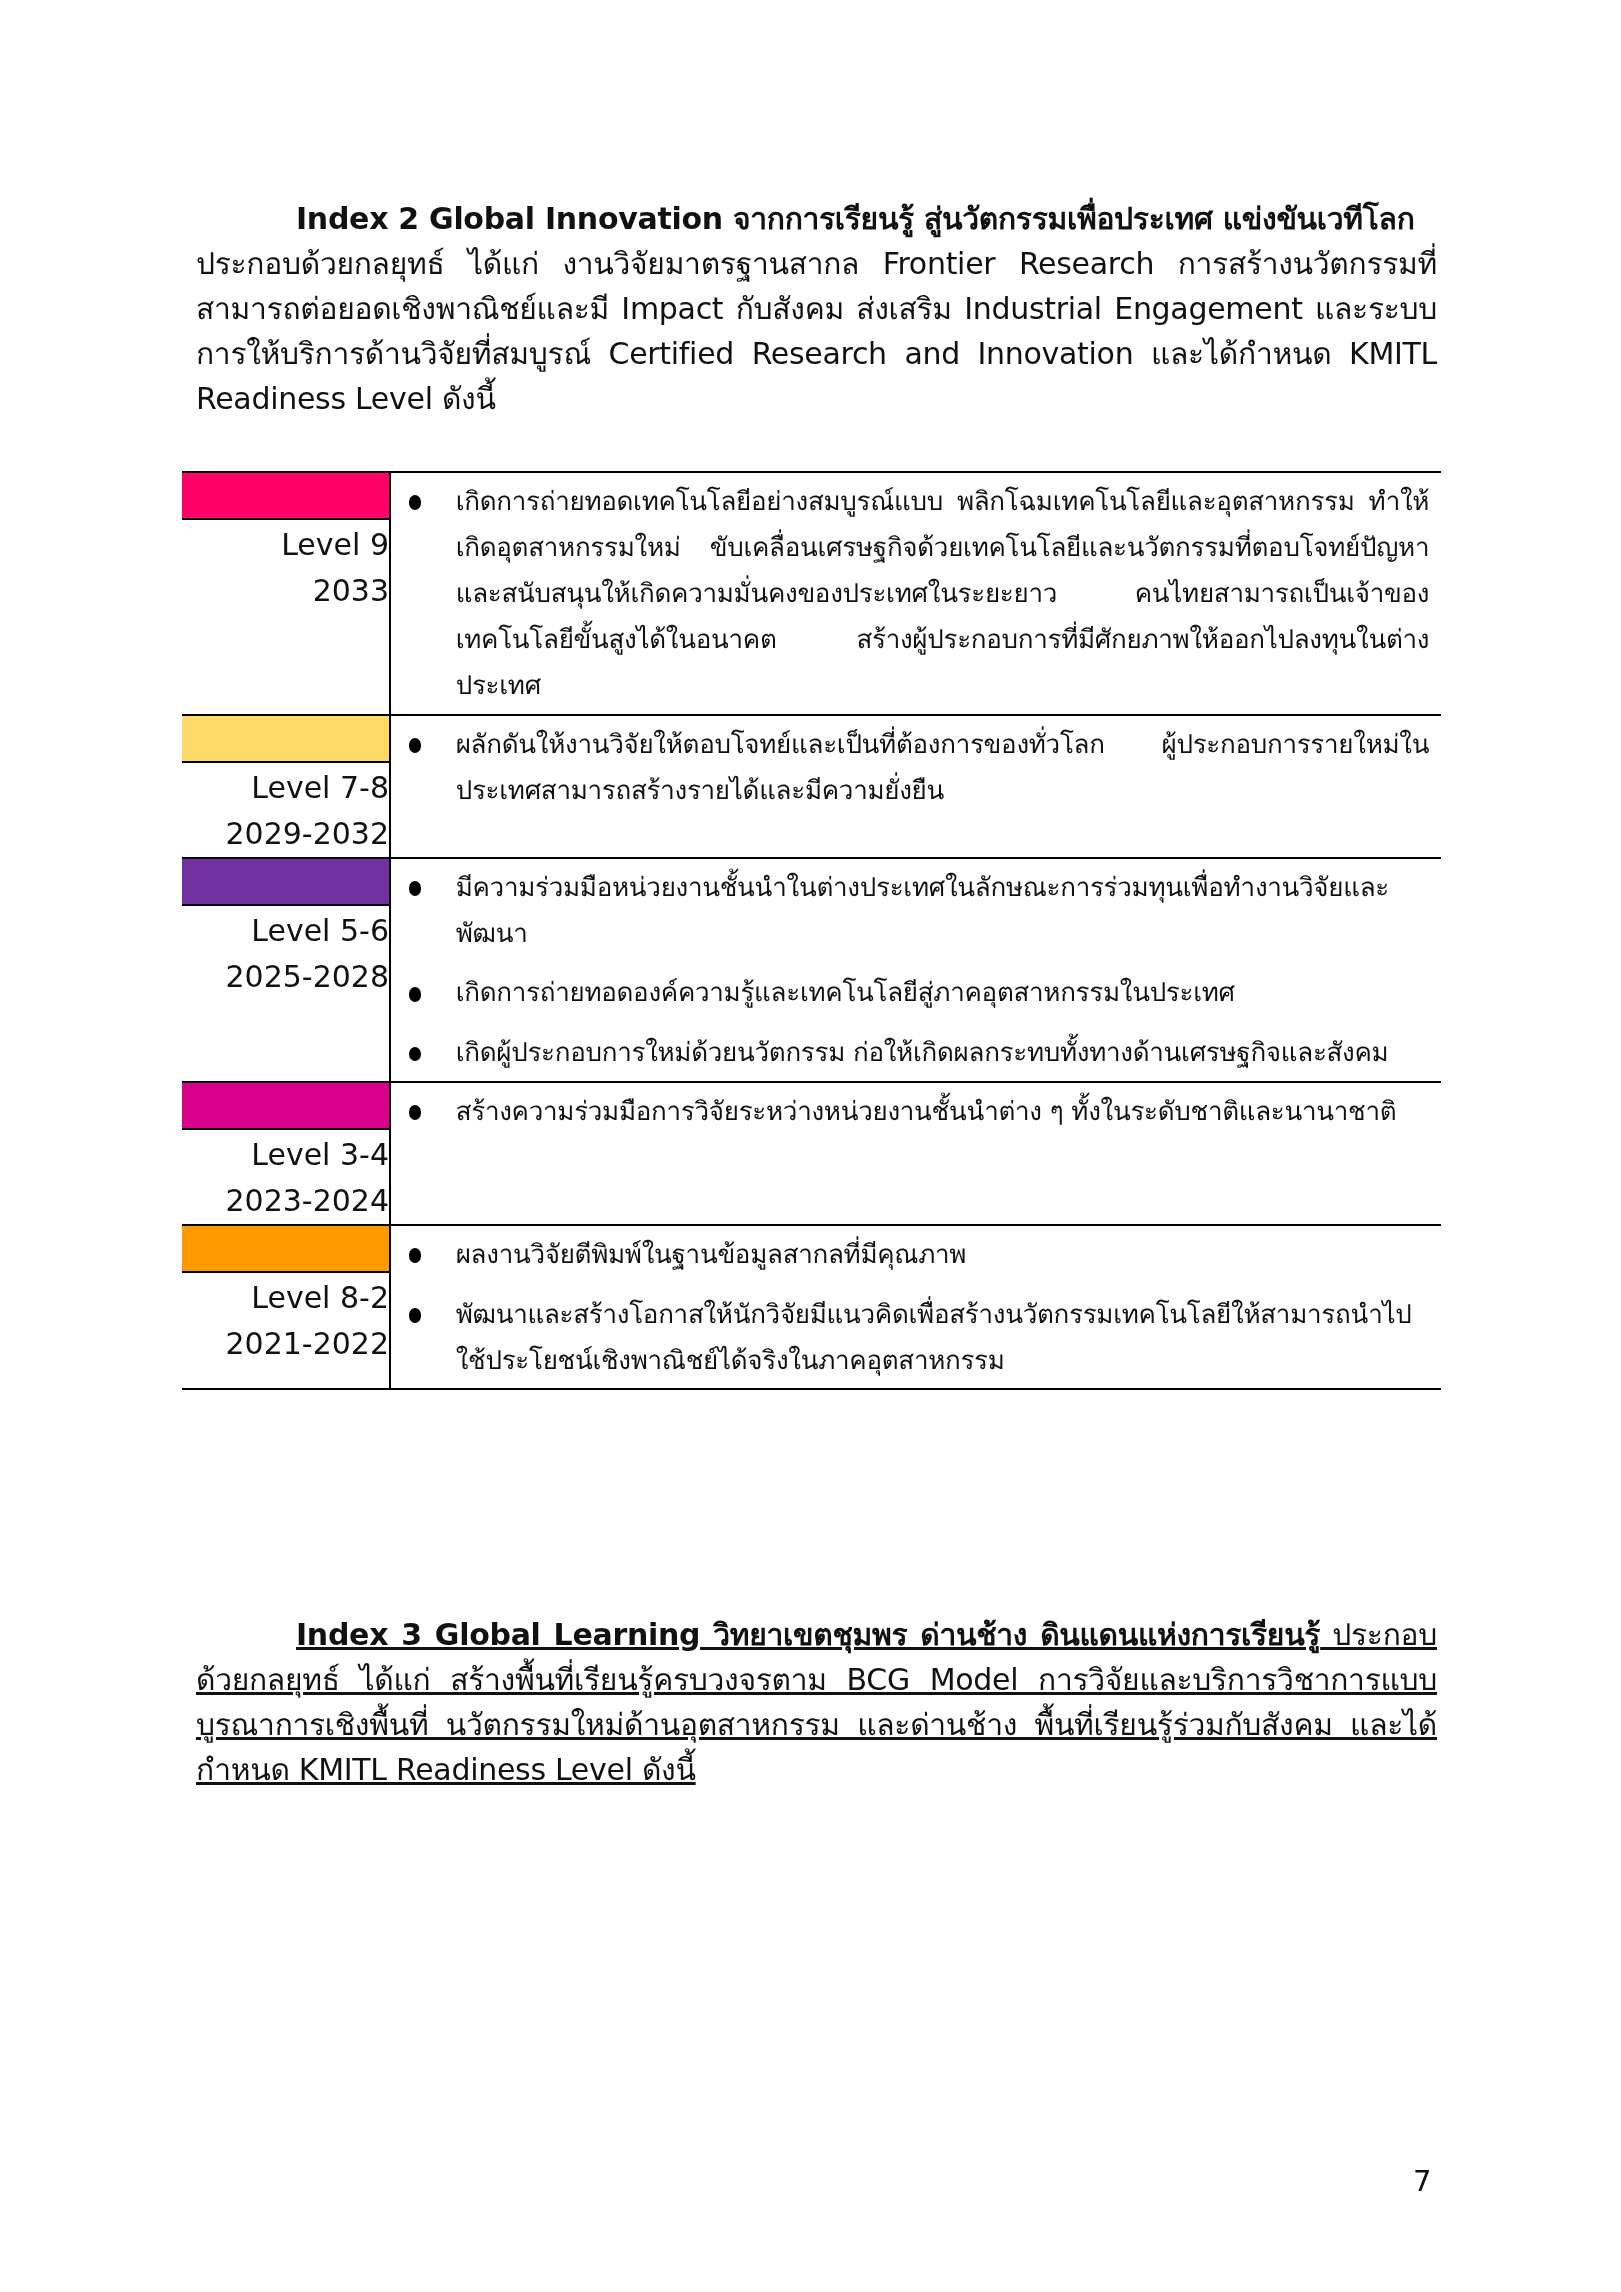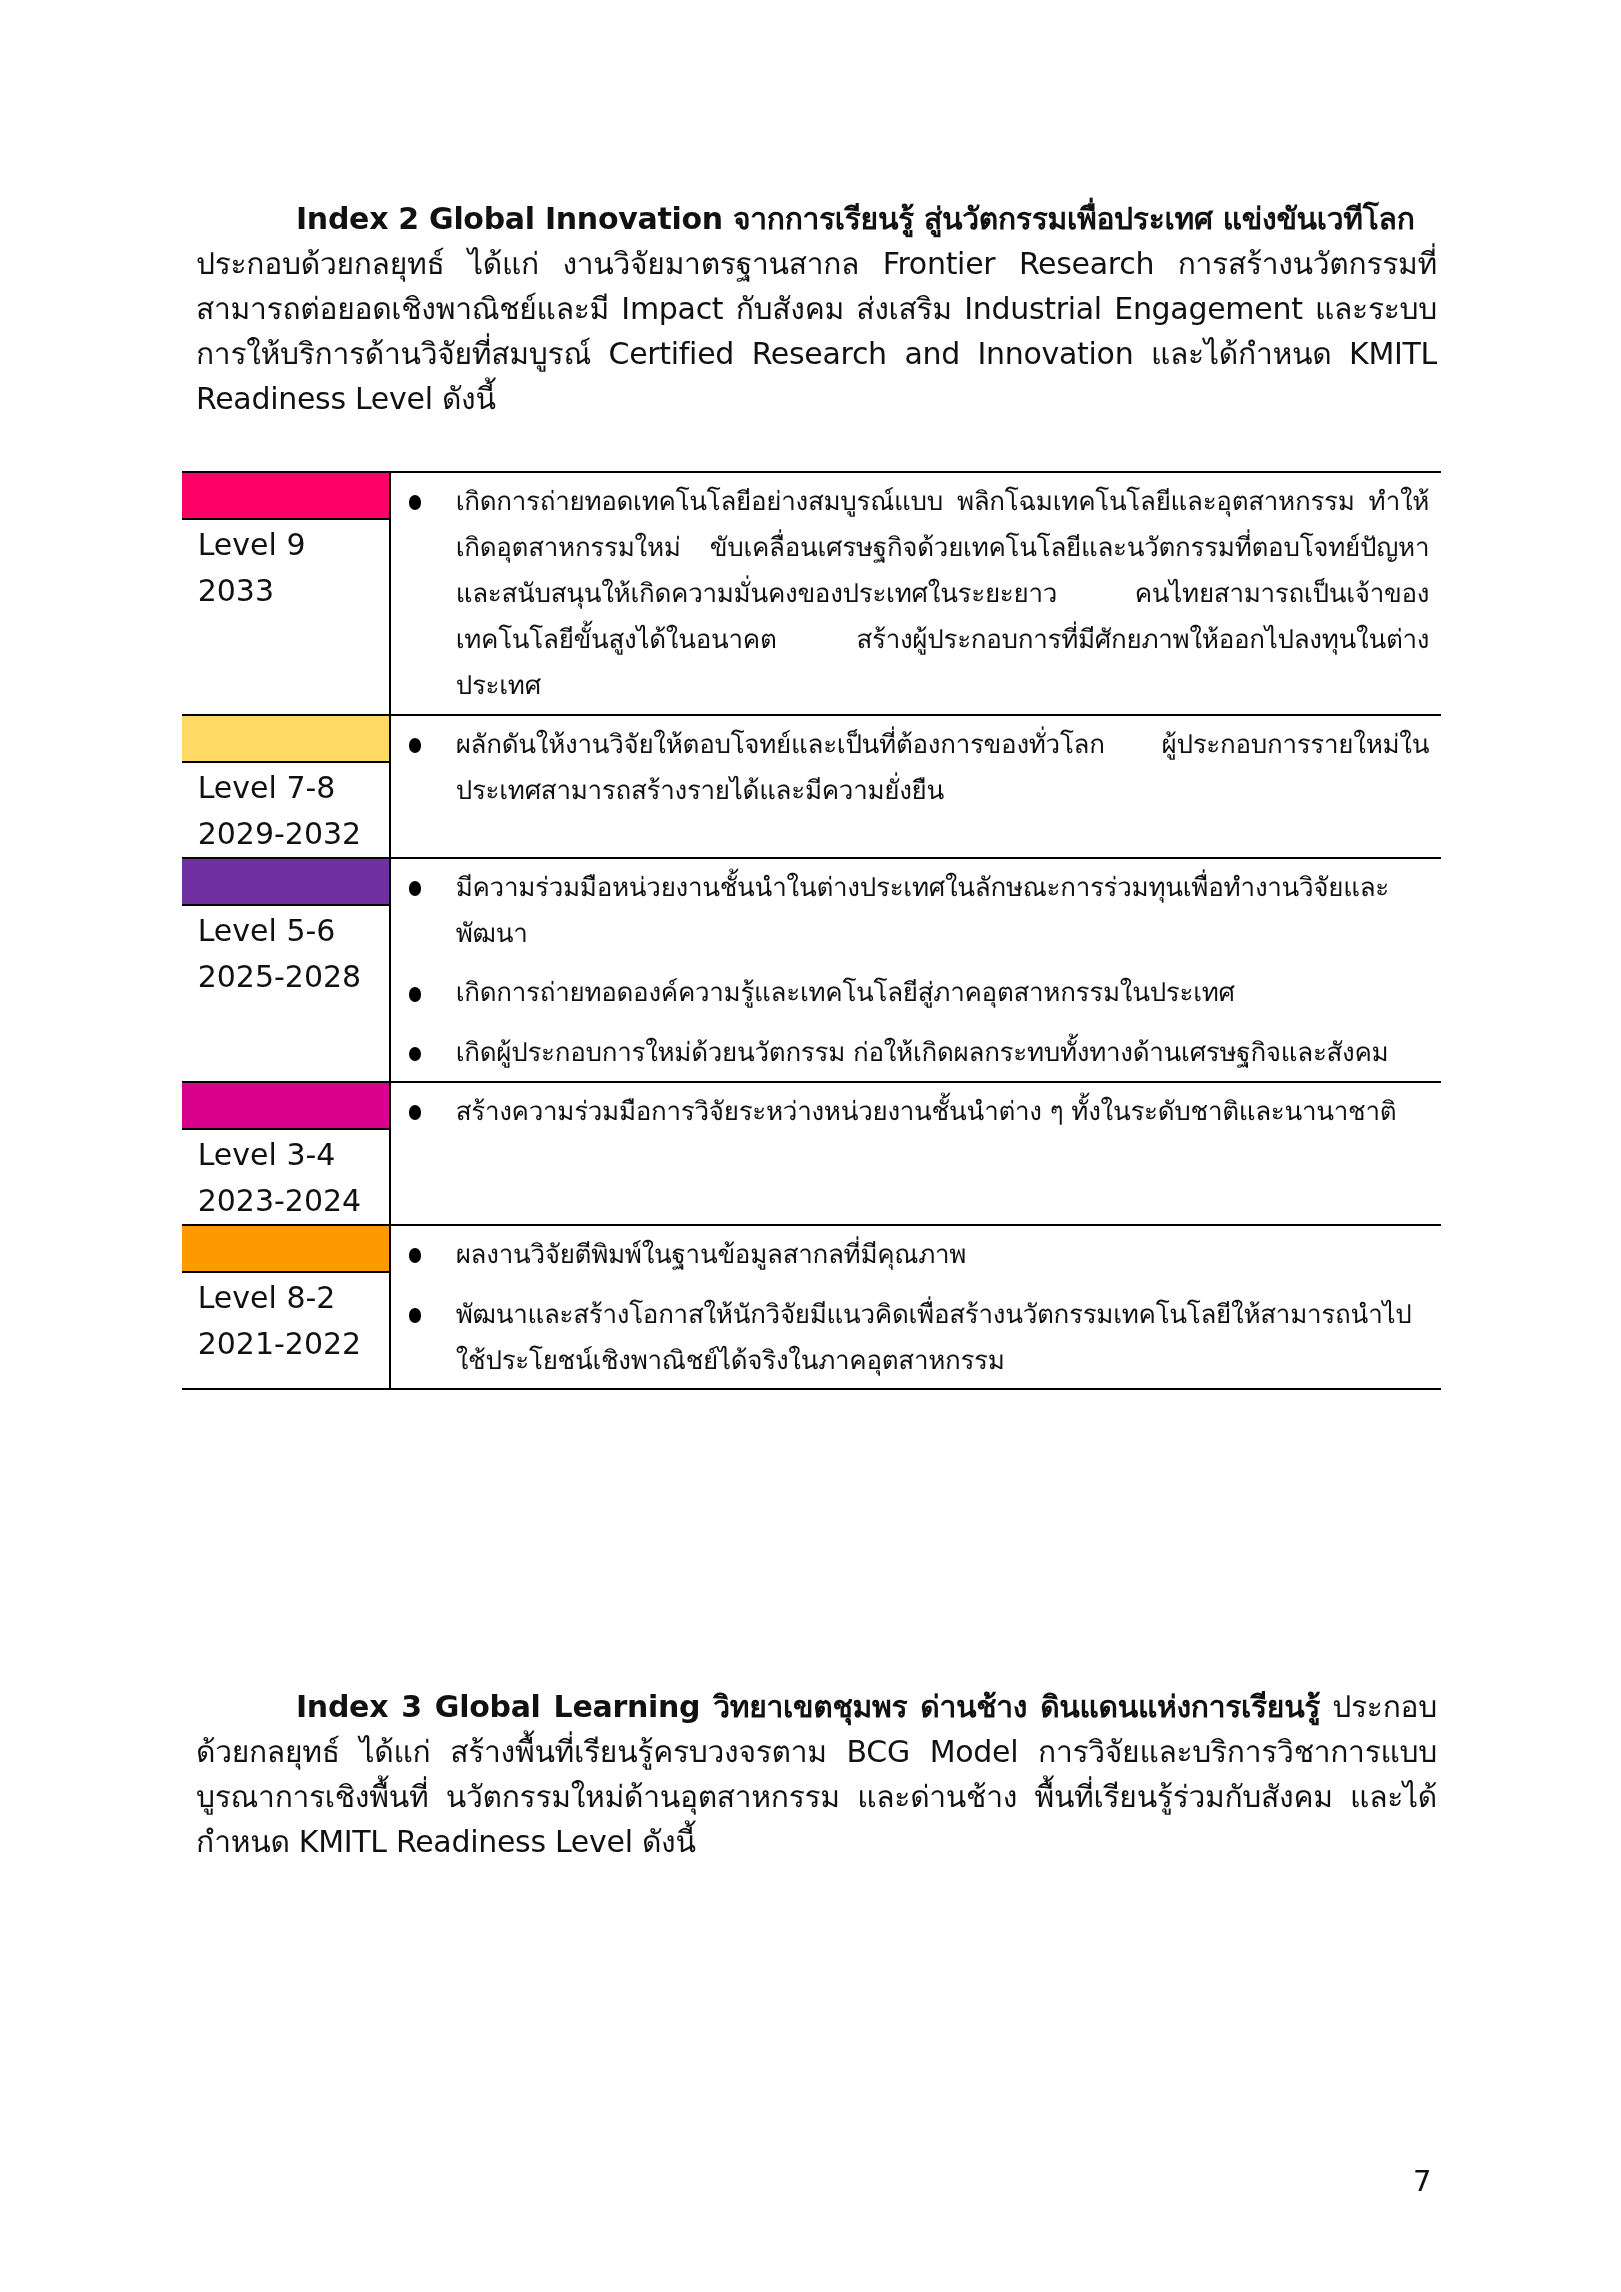--- a/index.html
+++ b/index.html
@@ -32,39 +32,40 @@
       letter-spacing: -0.3px;
     }
     .para .indent {
       display: inline-block;
       width: 100px;
     }
     .para .bold {
       font-weight: bold;
     }
     #para-index2 { top: 196px; }
-    #para-index3 { top: 1684px; }
+    #para-index3 { top: 1612px; text-decoration: underline; }
 
     .level-table {
       position: absolute;
       left: 182px;
       top: 471px;
       width: 1259px;
       border-collapse: collapse;
       border-top: 2.9px solid #000;
     }
     .level-row {
       display: flex;
       border-bottom: 2.9px solid #000;
     }
     .level-left {
       width: 207px;
       border-right: 2px solid #000;
       flex-shrink: 0;
       position: relative;
+      text-align: right;
     }
     .swatch {
       height: 45px;
       border-bottom: 2.9px solid #000;
     }
     .level-label {
       padding-left: 15.7px;
       font-size: 30px;
       line-height: 46px;
       padding-top: 2px;

